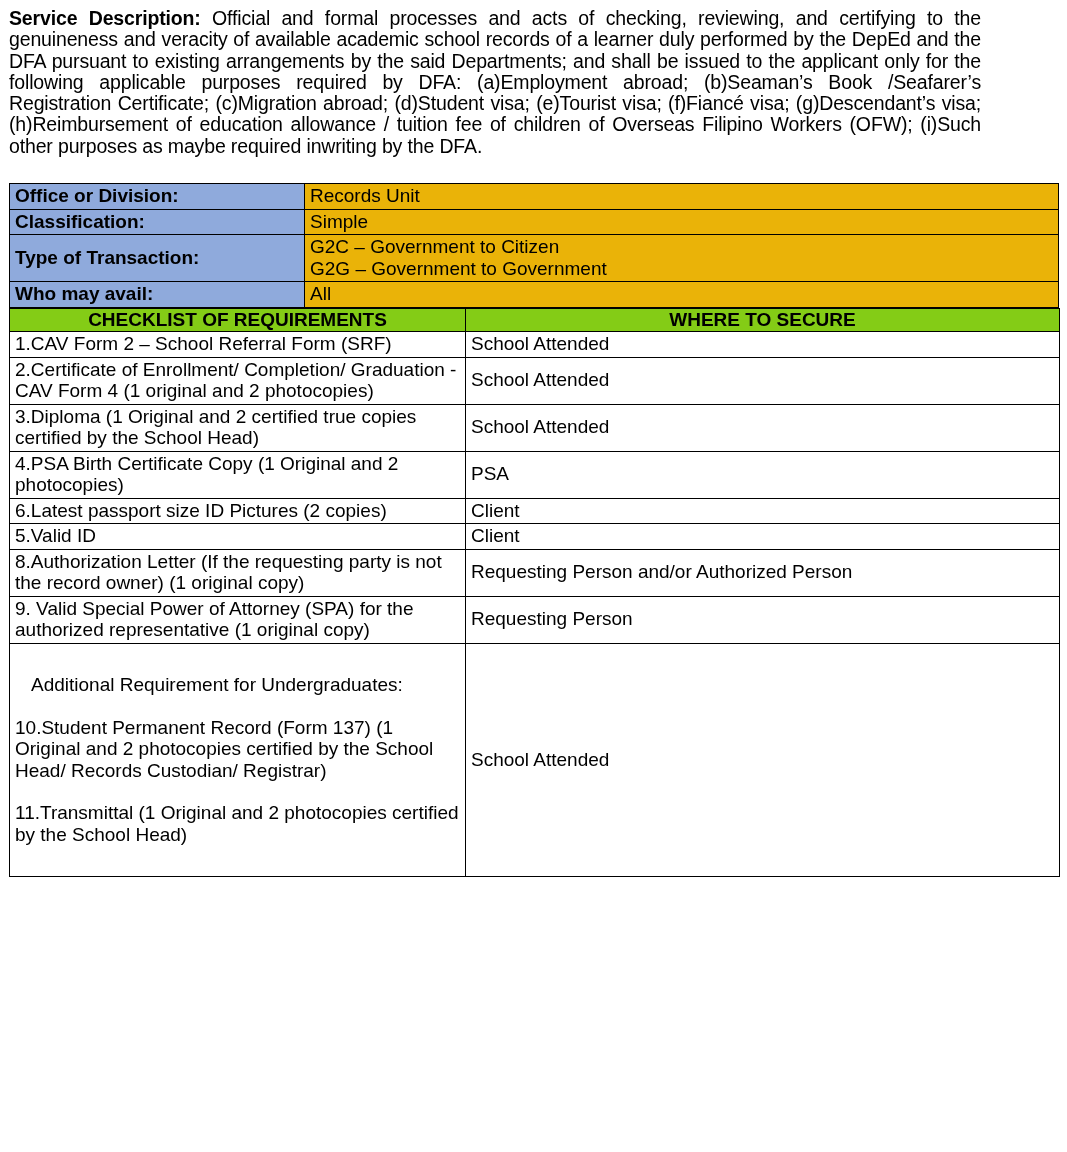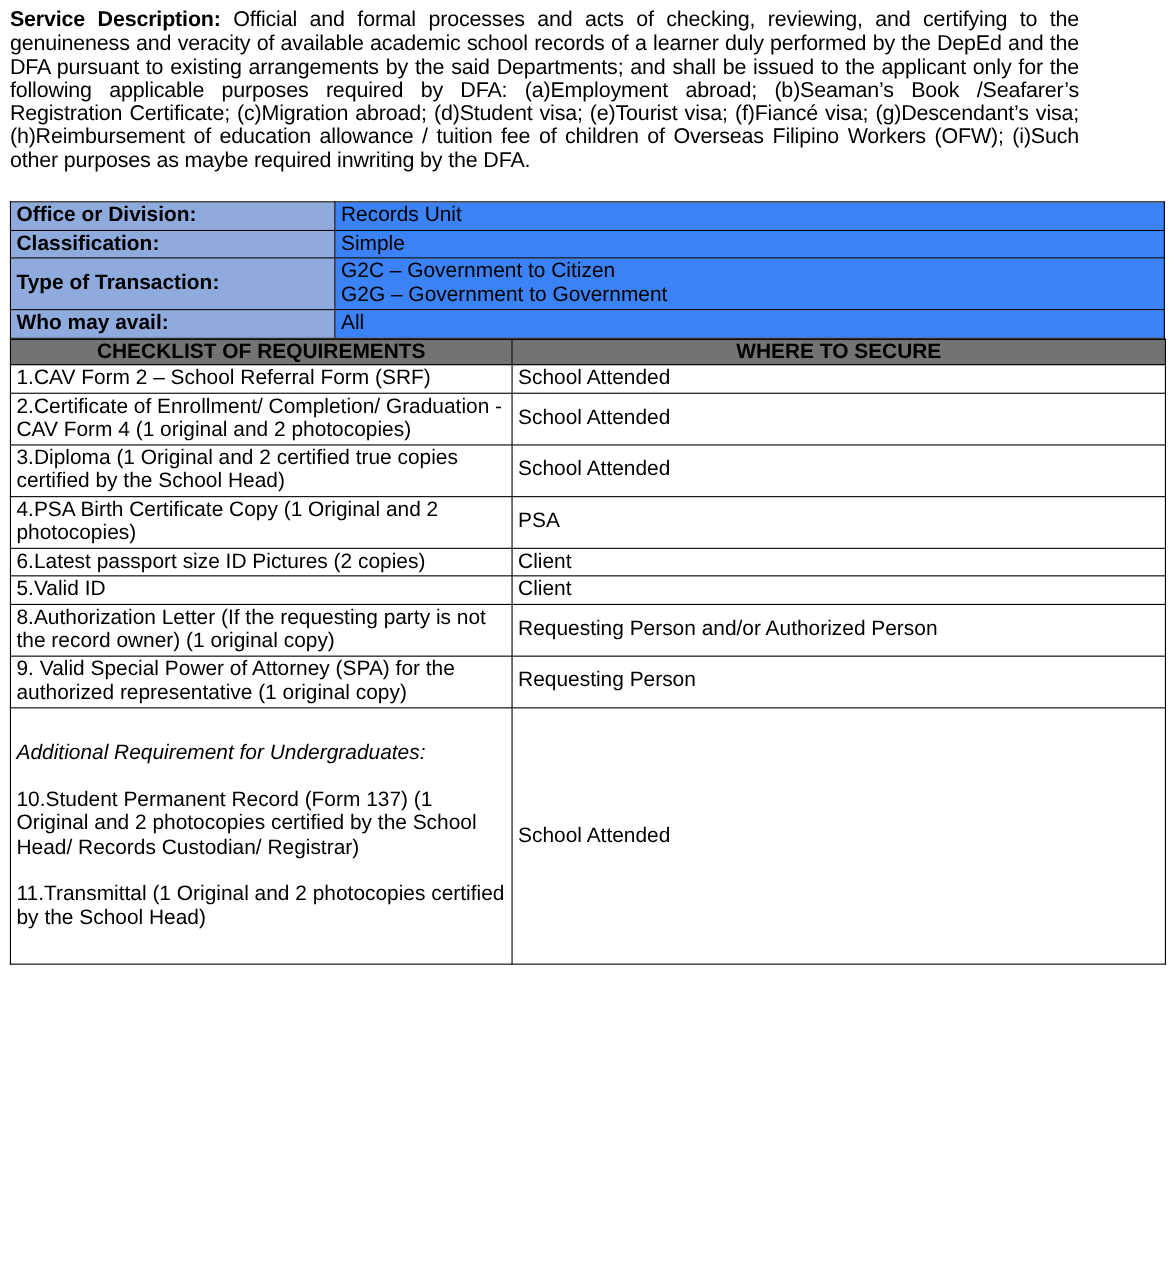--- a/index.html
+++ b/index.html
@@ -54,33 +54,33 @@
   .info-table {
     margin-top: 26px;
   }
   .info-table td.key {
     background: #8FAADC;
     font-weight: bold;
     width: 284px;
     vertical-align: middle;
   }
   .info-table td.val {
-    background: #3b82f6;
+    background: #eab308;
     vertical-align: middle;
   }
 
   .checklist-table {
     margin-top: 0px;
     border-top: none;
   }
   .checklist-table col.c1 { width: 456px; }
   .checklist-table col.c2 { width: 594px; }
 
   .checklist-table td.hdr {
-    background: #737373;
+    background: #84cc16;
     font-weight: bold;
     text-align: center;
     vertical-align: middle;
     padding-top: 0px;
     padding-bottom: 1px;
   }
   .checklist-table td.section {
     font-weight: bold;
     vertical-align: middle;
   }
@@ -89,21 +89,21 @@
   }
   .checklist-table td.where {
     vertical-align: middle;
   }
   .checklist-table td.tall {
     vertical-align: middle;
     height: 228px;
     padding-top: 2px;
   }
   .ital {
-    font-style: italic;
+    margin-left: 16px;
   }
   .blankline {
     display: block;
     height: 21px;
   }
 </style>
 </head>
 <body>
 
 <div class="page">

